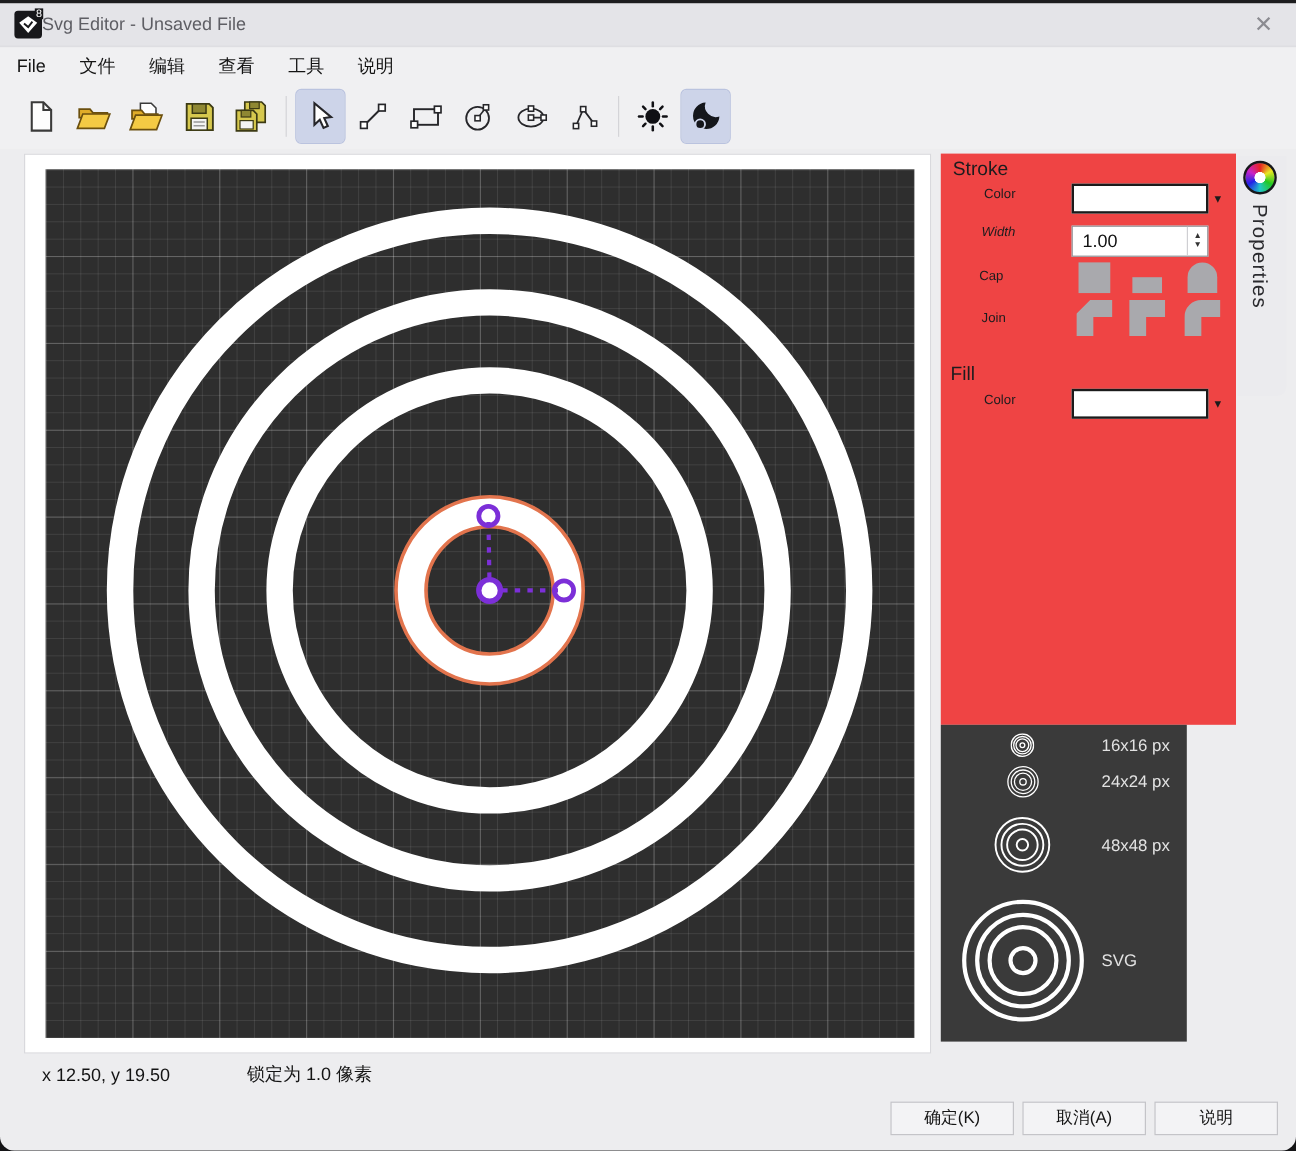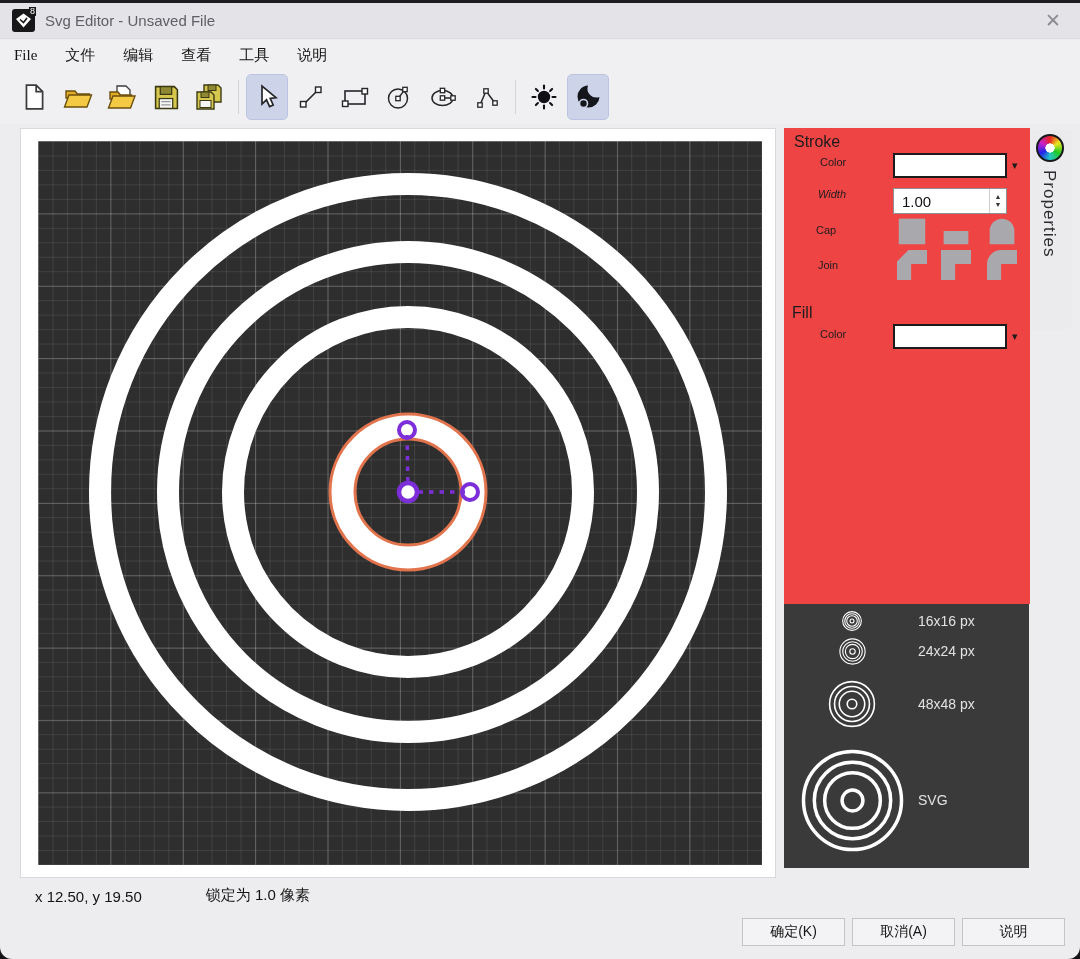--- a/index.html
+++ b/index.html
@@ -9,26 +9,26 @@
     border-radius:0 0 12px 12px; overflow:hidden; border-top:3px solid #1d1d1f;
   }
   
   .titlebar{
     position:absolute; top:0; left:0; right:0; height:36px; background:#e4e4e8;
     display:flex; align-items:center; padding:0 12px; border-bottom:1px solid #dcdce0;
   }
   .appicon{ position:relative; width:23px; height:23px; background:#17171a; border-radius:3px; flex:0 0 auto; }
   .appicon svg{ position:absolute; left:2px; top:3px; }
   .appicon .badge{ position:absolute; right:-1px; top:-2px; font-size:9px; color:#fff; background:#17171a; padding:0 1px; line-height:9px; }
-  .wtitle{ margin-left:10px; font-size:15px; color:#5e5e64; }
+  .wtitle{ font-size:15px; color:#5e5e64; }
   .closebtn{ margin-left:auto; color:#8b8b91; font-size:19px; width:30px; text-align:center; cursor:default; }
   
   .menubar{ position:absolute; top:37px; left:0; right:0; height:30px; display:flex; align-items:center; padding-left:10px; background:#f0f0f2; }
   .menu-item{ padding:4px 14px; font-size:15px; color:#141414; }
-  .menu-item:first-child{ padding-left:4px;font-family:Liberation Serif, serif; }
+  .menu-item:first-child{ padding-left:4px; }
   
   .toolbar{ position:absolute; top:67px; left:0; right:0; height:54px; display:flex; align-items:center; padding-left:14px; background:#f0f0f2; }
   .tbtn{ width:40px; height:44px; display:flex; align-items:center; justify-content:center; border-radius:4px; margin-right:4px; }
   .tbtn.active{ background:#cdd4e9; outline:1px solid #bac3df; }
   .tsep{ width:1px; height:34px; background:#d4d4d8; margin:0 8px 0 4px; }
   
   .canvas-frame{
     position:absolute; left:20px; top:125px; width:756px; height:750px;
     background:#ffffff; border:1px solid #d9d9dd;
   }
@@ -56,21 +56,21 @@
   .props-tab{ position:absolute; left:1031px; top:127px; width:41px; height:200px; background:#ebebee; border-radius:0 0 8px 0; }
   .color-wheel{
     position:absolute; left:5px; top:4px; width:28px; height:28px; border-radius:50%;
     border:2px solid #17181c;
     background:
       radial-gradient(closest-side, #ffffff 0 37%, rgba(255,255,255,0) 40%),
       conic-gradient(#e82222,#e8e822,#22c822,#22c8c8,#2222e8,#c822c8,#e82222);
   }
   .props-tab-text{ position:absolute; left:8px; top:40px; writing-mode:vertical-rl; font-size:17px; color:#2a2a2e; letter-spacing:1px; }
   
-  .preview-panel{ position:absolute; left:784px; top:601px; width:245px; height:264px; background:#3a3a3a; }
+  .preview-panel{ position:absolute; left:784px; top:601px; width:205px; height:264px; background:#3a3a3a; }
   .preview-icon{ position:absolute; }
   .preview-label{ position:absolute; left:134px; font-size:14px; color:#e2e2e2; }
   
   .statusbar{ position:absolute; left:0; top:876px; height:26px; width:100%; display:flex; align-items:flex-end; font-size:15px; color:#141414; }
   .status-coords{ margin-left:35px; }
   .status-snap{ margin-left:64px; }
   
   .btn{
     position:absolute; top:915px; width:103px; height:28px; background:#f3f3f5;
     border:1px solid #c4c4c8; font-size:14px; color:#141414;

